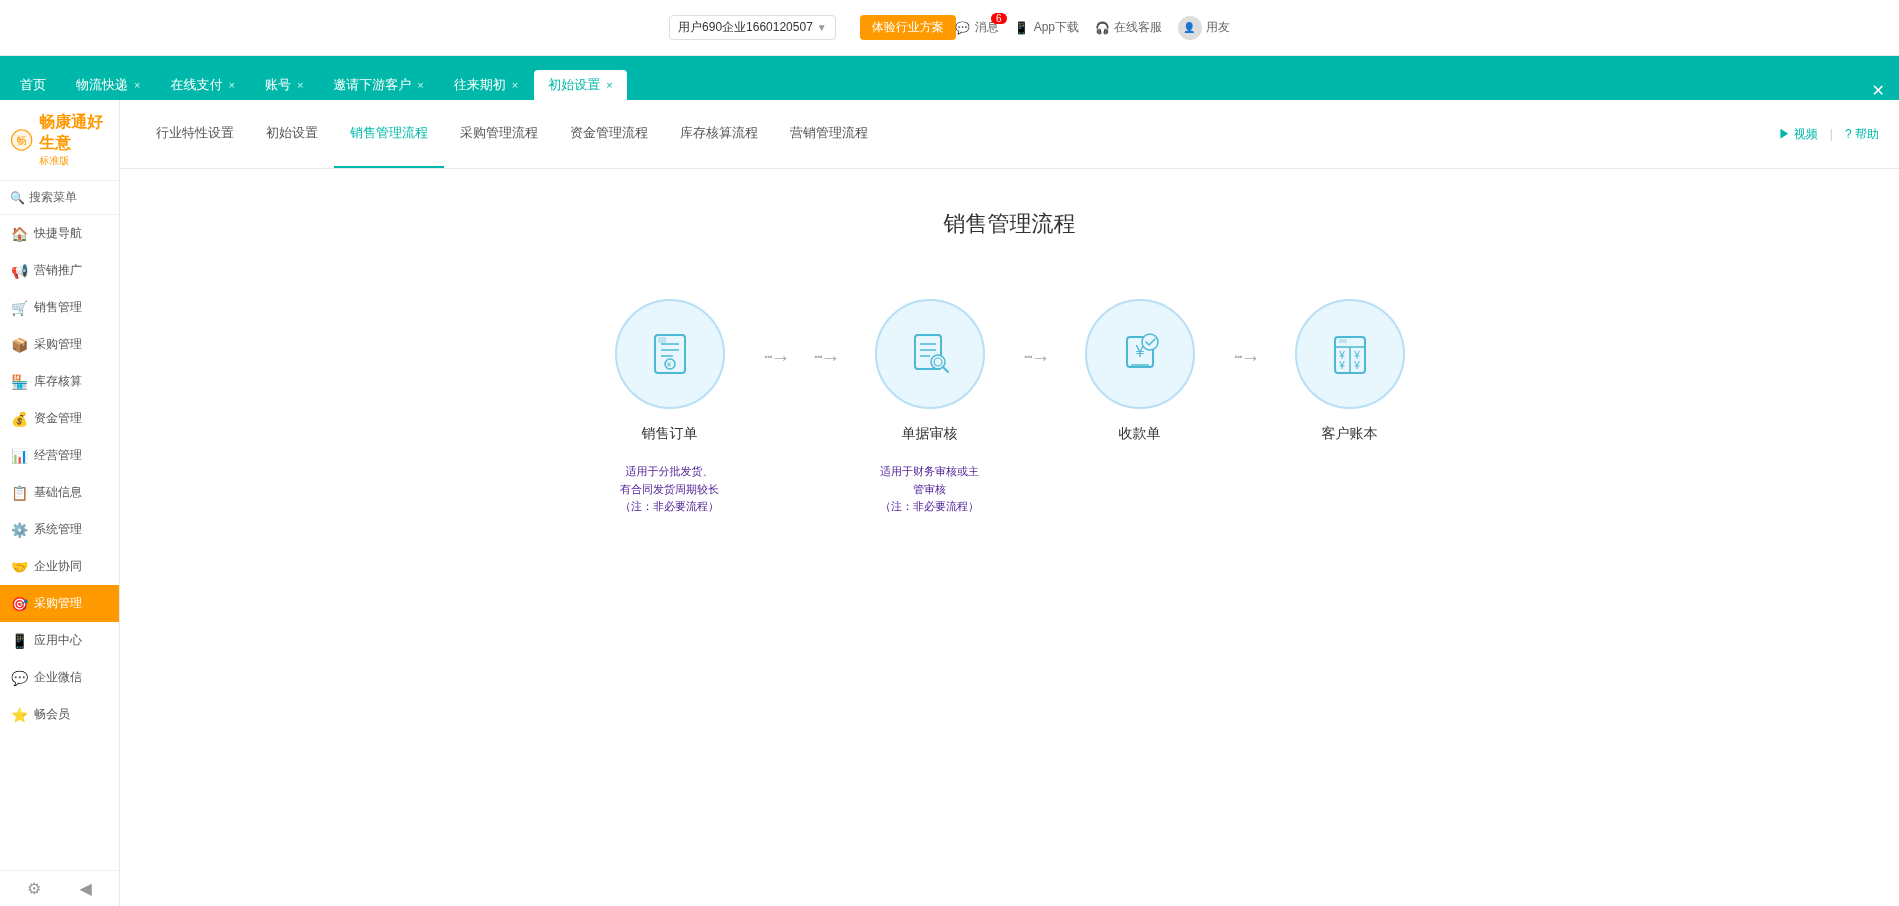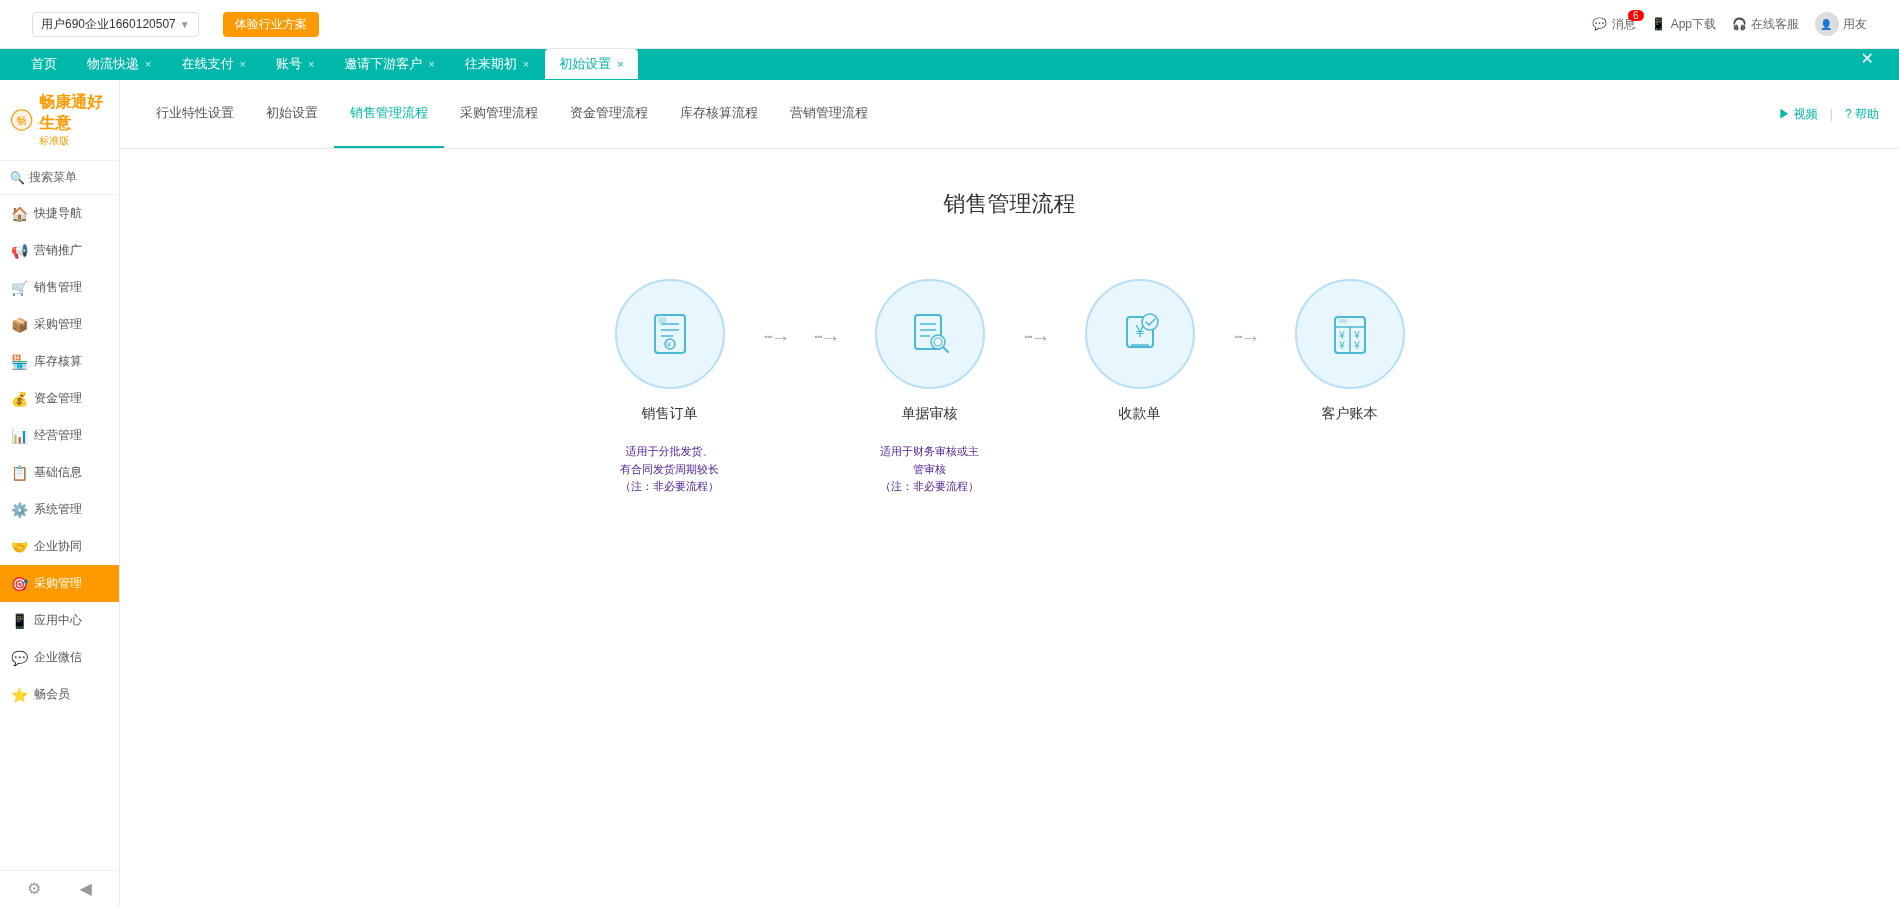--- a/index.html
+++ b/index.html
@@ -1,21 +1,21 @@
 <!DOCTYPE html>
 <html><head>
   <meta charset="utf-8">
   <style>
     * { box-sizing: border-box; margin: 0; padding: 0; }
     body { font-family: "Microsoft YaHei", "PingFang SC", sans-serif; font-size: 13px; background: #f5f5f5; color: #333; display: flex; flex-direction: column; height: 100vh; overflow: hidden; }
 
     
     .top-bar {
-      display: flex; align-items: center; justify-content: space-between;
-      background: #fff; height: 49px; padding: 0 32px;
+      display: flex; align-items: center; justify-content: center;
+      background: #fff; height: 56px; padding: 0 24px;
       border-bottom: 1px solid #e8e8e8; flex-shrink: 0;
     }
     .top-bar-left { display: flex; align-items: center; gap: 8px; }
     .user-select {
       display: flex; align-items: center; gap: 4px;
       border: 1px solid #ddd; border-radius: 4px; padding: 3px 8px;
       cursor: pointer; font-size: 12px; color: #333;
     }
     .user-select .chevron { color: #999; font-size: 10px; }
     .trial-btn {
@@ -23,22 +23,22 @@
       padding: 4px 12px; cursor: pointer; font-size: 12px; margin-left: 16px;
     }
     .top-bar-right { display: flex; align-items: center; gap: 16px; font-size: 12px; color: #666; }
     .top-bar-right .icon-item { display: flex; align-items: center; gap: 4px; cursor: pointer; }
     .badge-wrap { position: relative; }
     .badge { position: absolute; top: -6px; right: -8px; background: #f00; color: #fff; border-radius: 10px; font-size: 10px; padding: 0 4px; min-width: 16px; text-align: center; }
     .avatar { width: 24px; height: 24px; background: #ddd; border-radius: 50%; display: flex; align-items: center; justify-content: center; font-size: 10px; color: #666; }
 
     
     .nav-tabs {
-      background: #00b8a9; display: flex; align-items: flex-start; height: 31px;
-      padding: 0 17px; flex-shrink: 0; gap: 2px;
+      background: #00b8a9; display: flex; align-items: flex-end; height: 44px;
+      padding: 0 6px; flex-shrink: 0; gap: 2px;
     }
     .nav-tab {
       display: flex; align-items: center; gap: 4px;
       padding: 6px 14px; border-radius: 4px 4px 0 0;
       color: #fff; cursor: pointer; font-size: 13px; white-space: nowrap;
     }
     .nav-tab.active { background: #fff; color: #00b8a9; }
     .nav-tab .close-x { font-size: 11px; color: rgba(255,255,255,0.8); margin-left: 2px; }
     .nav-tab.active .close-x { color: #00b8a9; }
     .nav-close-all { color: #fff; margin-left: auto; font-size: 16px; cursor: pointer; padding: 0 8px; }

